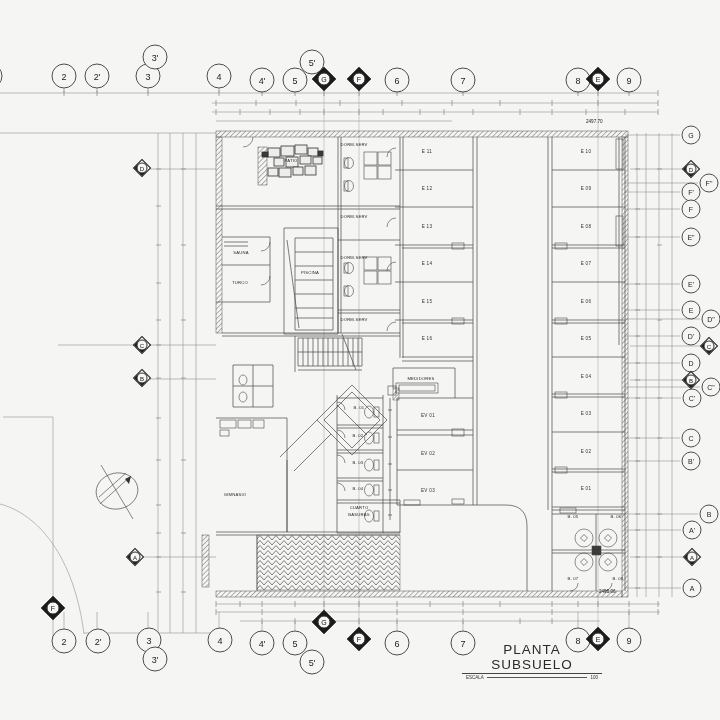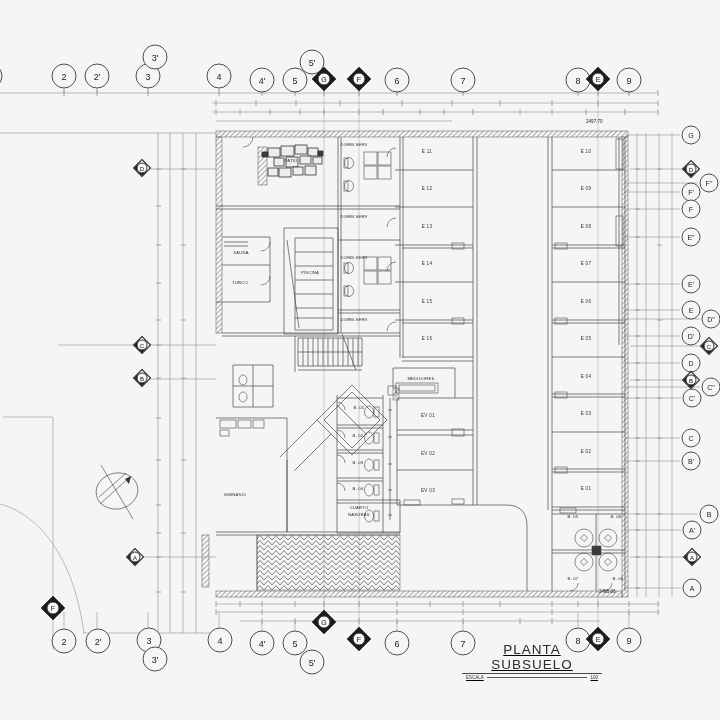--- a/index.html
+++ b/index.html
@@ -19,21 +19,21 @@
   .main .dm{background:#1b1b1b;}
   .small .dm{background:linear-gradient(180deg,#f5f5f3 50%,#1b1b1b 50%);}
   .dc{position:relative;border-radius:50%;background:#f7f7f5;border:0.5px solid #333;display:flex;align-items:center;justify-content:center;color:#111;}
   .main .dc{width:11px;height:11px;font-size:7px;}
   .small .dc{width:9px;height:9px;font-size:6px;}
 
   .lbl{position:absolute;transform:translate(-50%,-50%);font-size:4.2px;color:#2a2a2a;white-space:nowrap;letter-spacing:.2px;}
   .plbl{position:absolute;transform:translate(-50%,-50%);font-size:4.6px;color:#333;white-space:nowrap;letter-spacing:.3px;}
   .elev{position:absolute;font-size:4.6px;color:#222;white-space:nowrap;}
 
-  #titleblock{position:absolute;left:462px;top:642px;width:140px;text-decoration:underline;}
+  #titleblock{position:absolute;left:462px;top:642px;width:140px;}
   #plan-title{font-size:13.5px;color:#2b2b2b;letter-spacing:1px;text-align:center;border-bottom:1.2px solid #444;padding-bottom:1px;}
   #scalebar{display:flex;align-items:center;gap:3px;margin-top:1px;padding:0 4px;}
   #scale-label{font-size:4.5px;color:#333;}
   #scale-line{flex:1;border-top:0.8px solid #555;height:0;}
   #scale-value{font-size:4.5px;color:#333;}
 </style>
 </head>
 <body>
 
 <div id="sheet">

